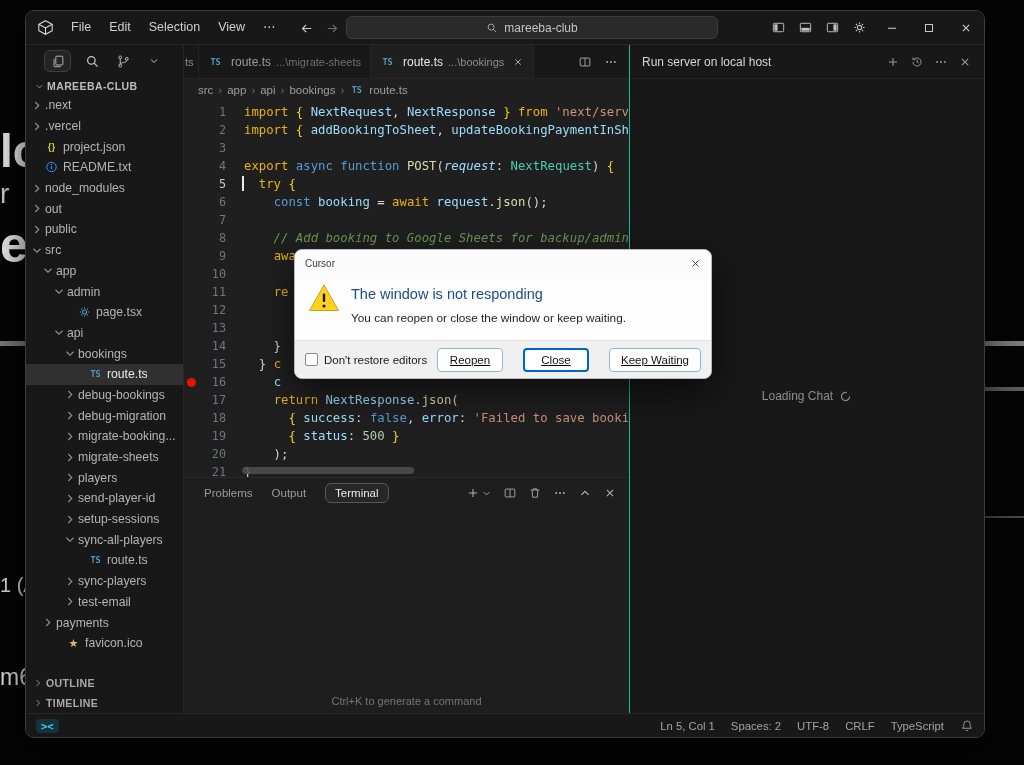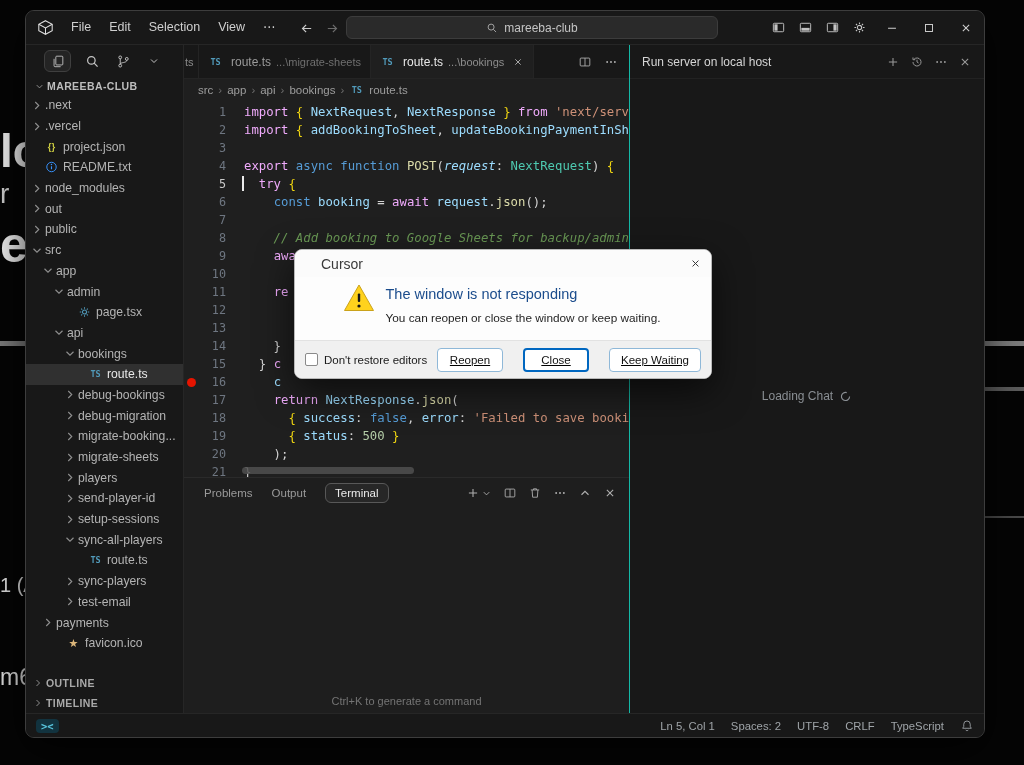--- a/index.html
+++ b/index.html
@@ -84,21 +84,21 @@
   .breadcrumb .ts-badge { margin:0; }
 
   .code-area { flex:1; position:relative; overflow:hidden; padding-top:2px; font-family:"DejaVu Sans Mono",monospace; font-size:12.3px; line-height:18px; }
   .code-line { display:flex; height:18px; white-space:pre; }
   .bp { width:14px; flex:0 0 14px; display:flex; align-items:center; justify-content:center; }
   .bp-dot { width:9px; height:9px; border-radius:50%; background:#e51400; }
   .ln { width:28px; flex:0 0 28px; text-align:right; color:#6e7681; font-size:11.8px; }
   .ln.act { color:#c9c9c9; }
   .line-code { padding-left:18px; position:relative; }
   .caret { position:absolute; left:16px; top:1px; width:1.5px; height:15px; background:#eaeaea; }
-  .c-k{color:#f0abfc} .c-b{color:#569cd6} .c-i{color:#9cdcfe} .c-t{color:#4ec9b0}
+  .c-k{color:#eab308} .c-b{color:#569cd6} .c-i{color:#9cdcfe} .c-t{color:#4ec9b0}
   .c-f{color:#dcdcaa} .c-s{color:#ce9178} .c-n{color:#b5cea8}
   .c-c{color:#6a9955; font-style:italic} .c-p{color:#d4d4d4} .c-g{color:#f2d711}
   .c-ib{color:#9cdcfe; font-style:italic}
   .hscroll { position:absolute; left:58px; bottom:3px; width:172px; height:7px; background:#505050; border-radius:4px; opacity:.85; }
 
   .bottom-panel { flex:0 0 236px; border-top:1px solid #2a2a2a; display:flex; flex-direction:column; background:#1e1e1e; }
   .panel-tabs { height:30px; flex:0 0 30px; display:flex; align-items:center; gap:19px; padding-left:20px; font-size:11.5px; color:#9a9a9a; }
   .ptab { cursor:pointer; }
   .ptab.active { color:#eaeaea; border:1px solid #585858; background:#272727; border-radius:6px; padding:3px 9px; }
   .ptab-actions { margin-left:auto; display:flex; align-items:center; gap:11px; padding-right:12px; color:#b0b0b0; }
@@ -115,23 +115,23 @@
   .rp-loading { position:absolute; top:310px; left:0; width:100%; display:flex; align-items:center; justify-content:center; gap:6px; color:#8a8f94; font-size:12px; }
 
   
   .statusbar { height:24px; flex:0 0 24px; background:#181818; border-top:1px solid #262626; display:flex; align-items:center; padding:0 10px; font-size:11.3px; color:#9fa4a8; }
   .sb-remote { color:#58c4dc; font-family:"DejaVu Sans Mono",monospace; font-weight:bold; font-size:10.5px; background:#12333f; border-radius:4px; padding:1px 5px; cursor:pointer; }
   .sb-right { margin-left:auto; display:flex; align-items:center; gap:16px; }
   .sb-item { cursor:pointer; white-space:nowrap; }
 
   
   .dialog { position:absolute; left:268px; top:238px; width:418px; z-index:60; background:#fdfdfd; border:1px solid #b9b9b9; border-radius:8px; overflow:hidden; box-shadow:0 12px 36px rgba(0,0,0,.6); }
-  .dlg-title { height:27px; display:flex; align-items:center; padding:0 9px 0 26px; font-size:14px; color:#3a3a3a; background:#fbfbfb; }
+  .dlg-title { height:27px; display:flex; align-items:center; padding:0 9px 0 10px; font-size:10px; color:#3a3a3a; background:#fbfbfb; }
   .dlg-close { margin-left:auto; color:#333; cursor:pointer; }
-  .dlg-content { display:flex; padding:6px 16px 15px 13px; gap:11px; background:#fdfdfd;justify-content:center; }
+  .dlg-content { display:flex; padding:6px 16px 15px 13px; gap:11px; background:#fdfdfd; }
   .dlg-heading { font-size:14.5px; color:#1b4c8c; margin:3px 0 9px; }
   .dlg-body { font-size:11.8px; color:#1f1f1f; }
   .dlg-footer { height:38px; background:#f0f0f0; border-top:1px solid #e2e2e2; display:flex; align-items:center; padding:0 10px; }
   .dlg-check { width:13px; height:13px; flex:0 0 13px; border:1px solid #8a8a8a; border-radius:2px; background:#fff; cursor:pointer; }
   .dlg-check-label { font-size:11.5px; color:#1a1a1a; margin:0 auto 0 6px; }
   .dlg-buttons { display:flex; gap:20px;text-decoration:underline; }
   .dlg-btn { height:24px; min-width:66px; padding:0 11px; background:#fff; border:1px solid #8fb8d8; border-radius:4px; font-size:11.5px; color:#111; font-family:"Liberation Sans",sans-serif; cursor:pointer; }
   .dlg-btn.default { border:2px solid #0067c0; }
 </style>
 </head>

